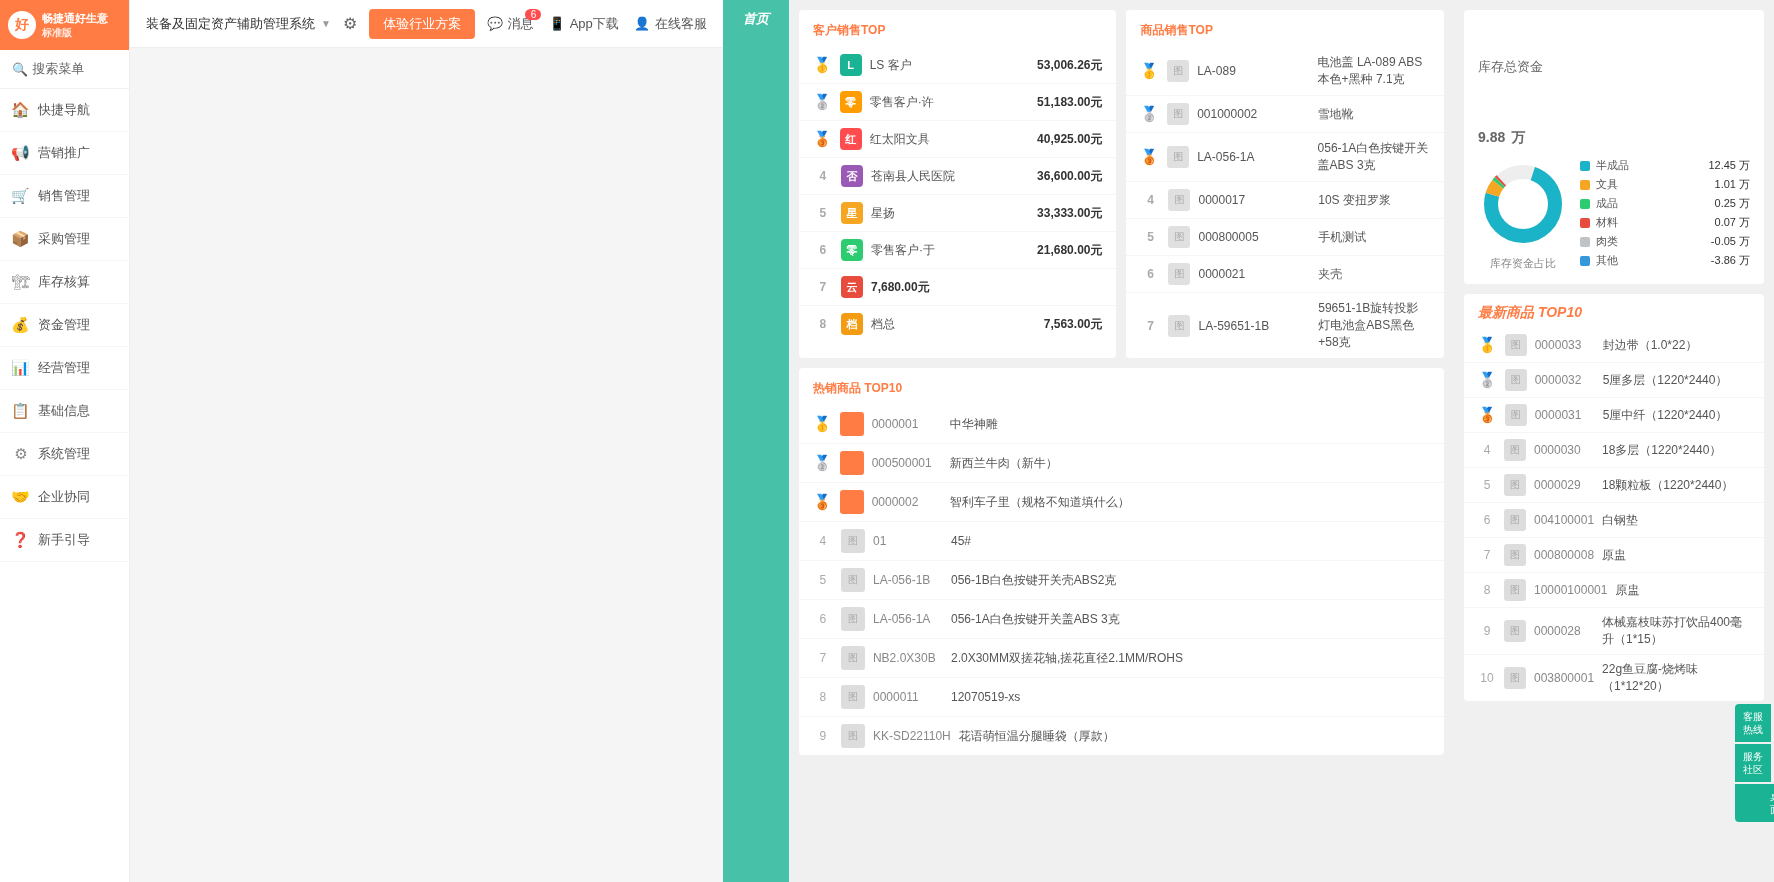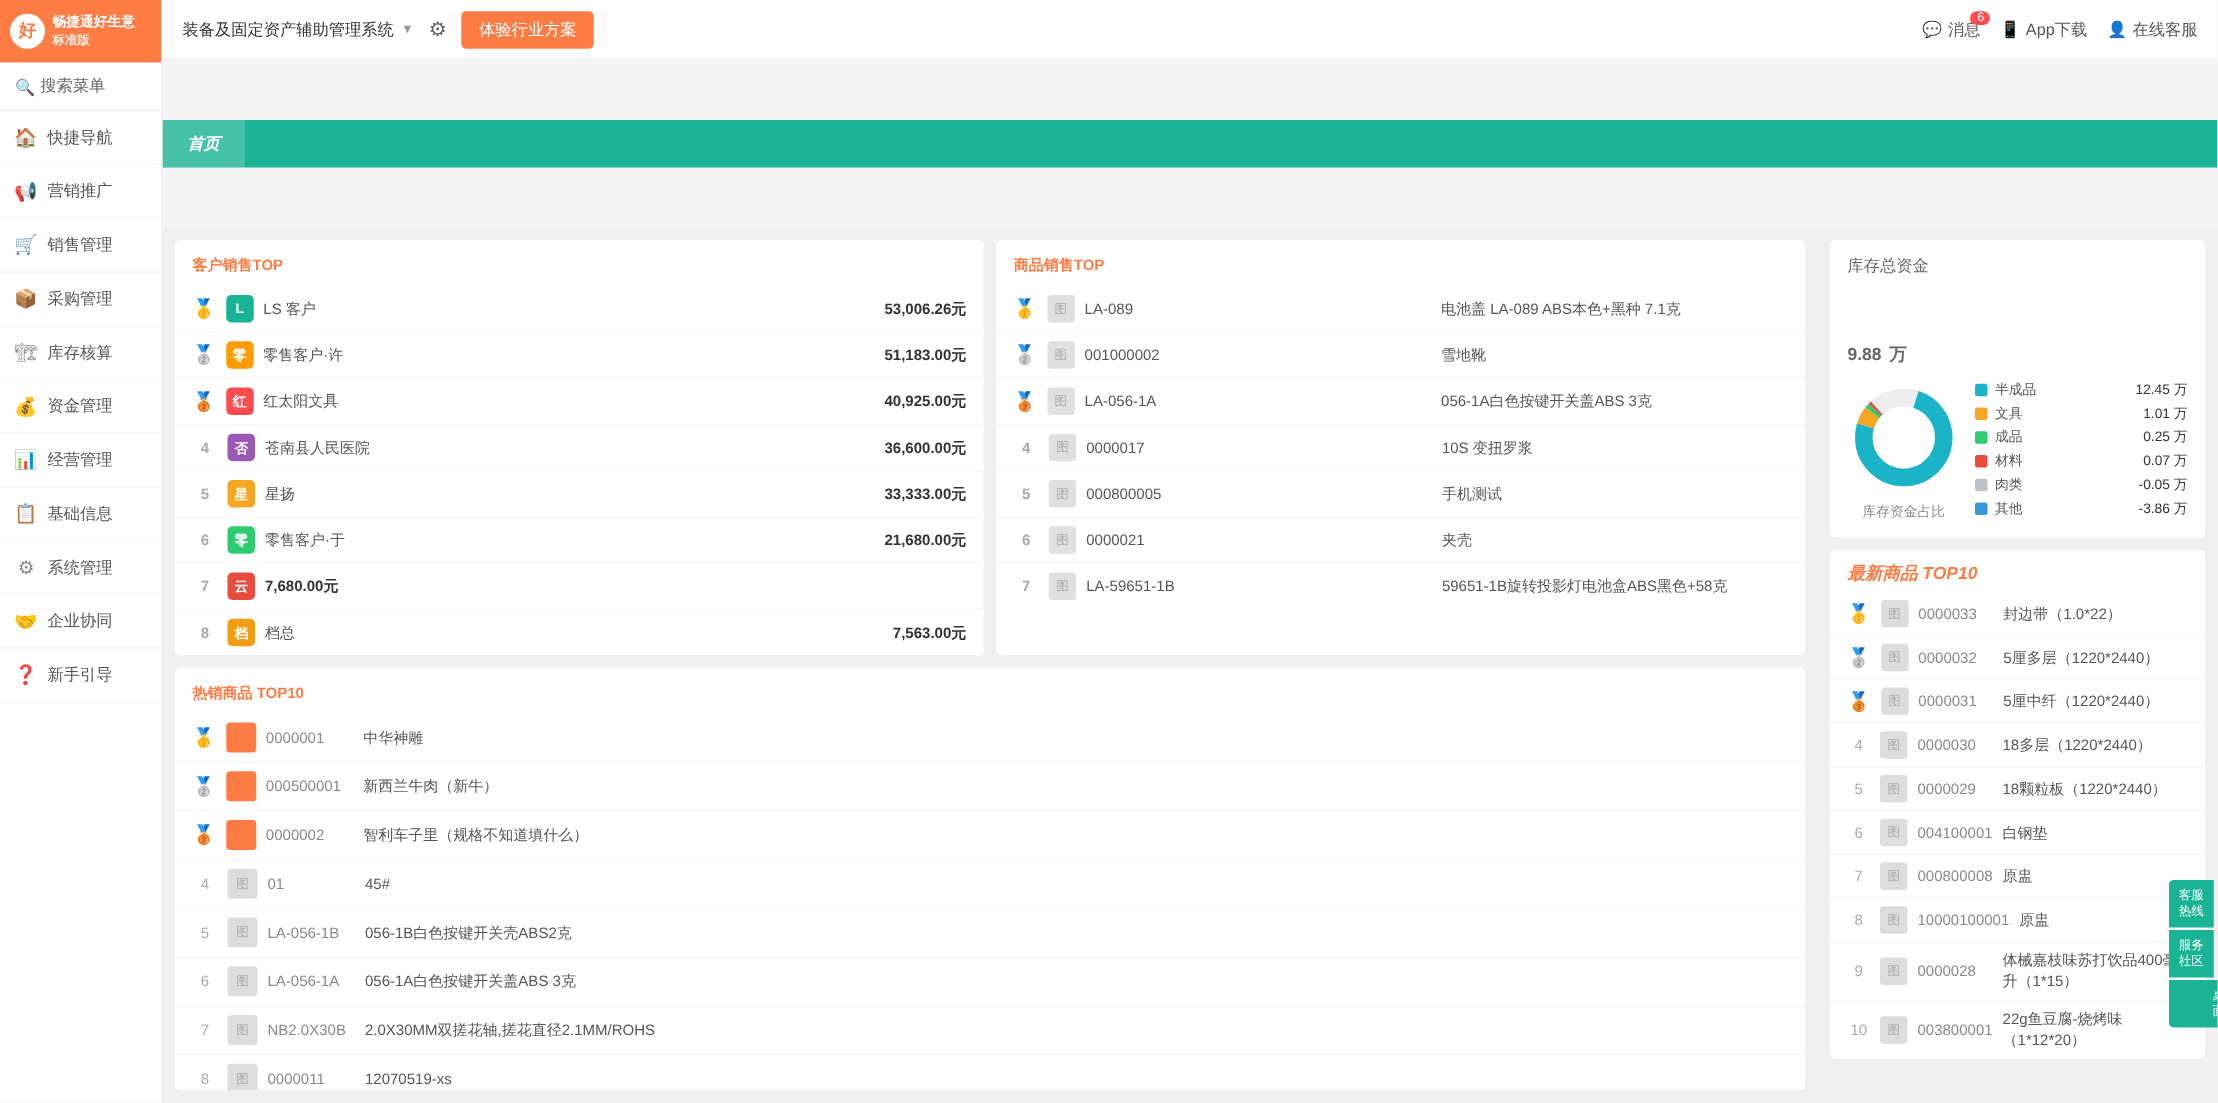--- a/index.html
+++ b/index.html
@@ -52,23 +52,22 @@
     .sidebar-item .s-icon {
       width: 18px; height: 18px;
       display: flex; align-items: center; justify-content: center;
       font-size: 15px; color: #888;
     }
 
     
     .main-content {
       flex: 1;
       display: flex;
-      flex-direction: column;
+      flex-direction: row;
       overflow: hidden;
-      gap: 48px;
     }
 
     
     .topbar {
       background: #fff;
       border-bottom: 1px solid #eee;
       display: flex;
       align-items: center;
       padding: 0 16px;
       height: 48px;
@@ -226,21 +225,21 @@
       gap: 10px;
       padding: 10px;
     }
 
     
     .inventory-card {
       background: #fff;
       border-radius: 4px;
       padding: 12px 14px;
     }
-    .inventory-title { font-size: 13px; color: #666; margin-bottom: 4px; }
+    .inventory-title { font-size: 13px; color: #666; margin-bottom: 4px; margin-top: 36px; }
     .inventory-amount { font-size: 22px; color: #333; font-weight: bold; margin-top: 46px; }
     .inventory-amount span { font-size: 14px; color: #666; }
 
     
     .donut-section {
       display: flex;
       gap: 12px;
       align-items: center;
       margin-top: 10px;
     }

